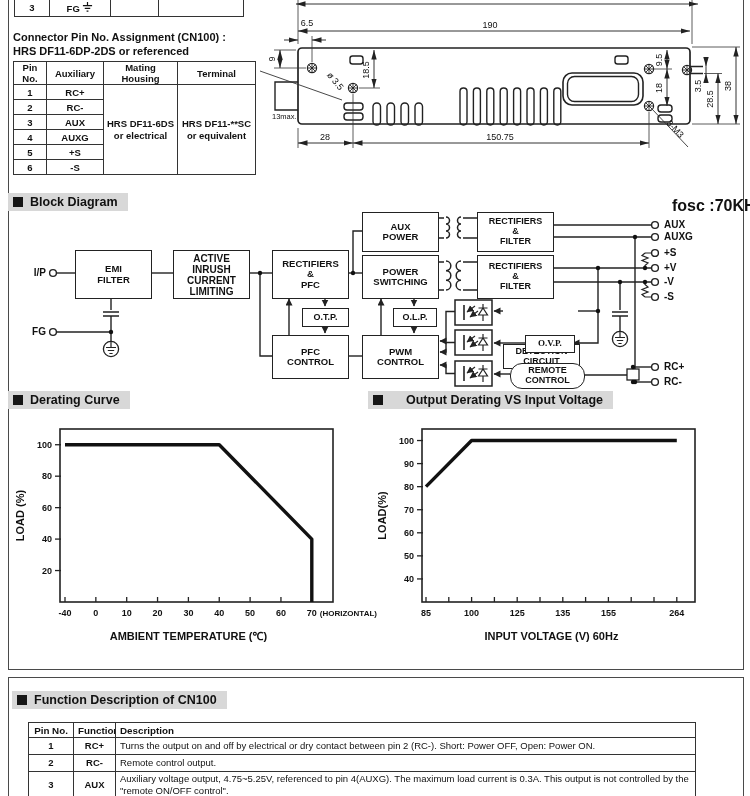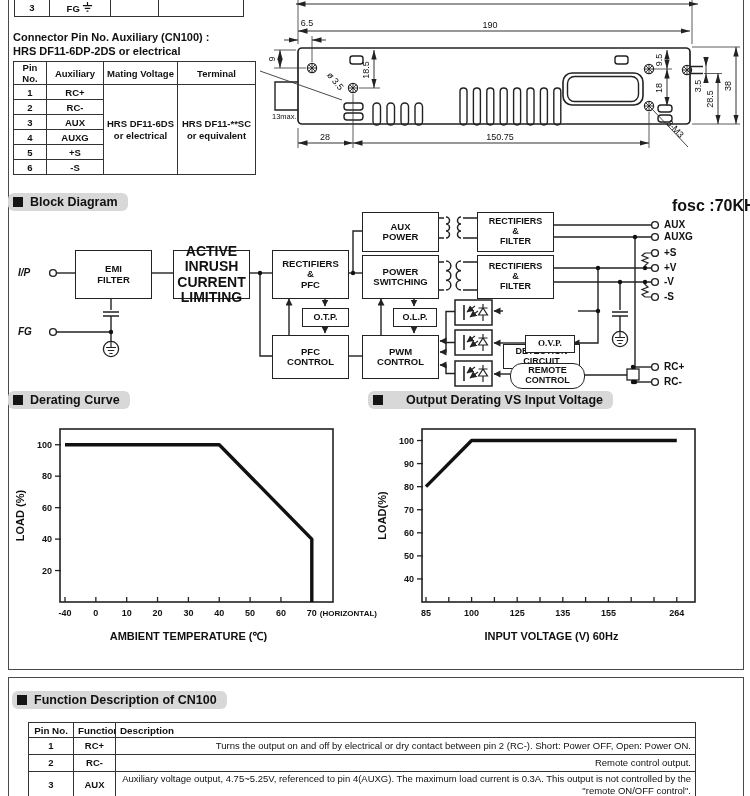--- a/index.html
+++ b/index.html
@@ -3,40 +3,40 @@
 <meta charset="utf-8">
 <style>
   html,body{margin:0;padding:0;background:#fff;}
   #page{position:relative;width:750px;height:796px;overflow:hidden;background:#ffffff;
         font-family:"Liberation Sans",sans-serif;color:#111;}
   .abs{position:absolute;}
   
   .obox{position:absolute;border:1.5px solid #4a4a4a;background:transparent;}
   
   .sechdr{position:absolute;display:flex;align-items:center;background:#d8d8d8;
-          padding:2px 10px 2px 5px;font-weight:bold;font-size:12.5px;color:#111;white-space:nowrap;border-radius:6px;}
+          padding:2px 10px 2px 5px;font-weight:bold;font-size:12.5px;color:#111;white-space:nowrap;}
   .sechdr .sq{display:inline-block;width:10px;height:10px;background:#151515;margin-right:7px;}
   
   table{border-collapse:collapse;table-layout:fixed;}
-  .ctab td,.ctab th,.ftab td,.ftab th,.frag td{border:1.2px solid #333;overflow:hidden;text-align:right;}
+  .ctab td,.ctab th,.ftab td,.ftab th,.frag td{border:1.2px solid #333;overflow:hidden;}
   .ctab th{font-size:9.5px;font-weight:bold;height:15px;text-align:center;padding:0 1px;}
   .ctab td{font-size:9.5px;font-weight:bold;height:14px;text-align:center;padding:0 1px;}
   .pre{white-space:pre-line;line-height:1.25;}
   .frag td{font-size:9.5px;font-weight:bold;height:15px;text-align:center;}
   .ftab th{font-size:9.8px;font-weight:bold;height:14px;text-align:left;padding:0 4px;}
   .ftab td{font-size:9.5px;height:14px;padding:1px 4px;line-height:1.25;}
   .ftab td.c{text-align:center;font-weight:bold;}
   
   .bbox{position:absolute;border:1.6px solid #222;background:#fff;display:flex;align-items:center;
         justify-content:center;text-align:center;font-weight:bold;font-size:9.5px;line-height:1.1;
         white-space:pre-line;color:#111;}
-  .f85{font-size:14px;}
+  .f85{font-size:10px;}
   .f9{font-size:9px;}
   .tlabel{position:absolute;font-weight:bold;font-size:10px;white-space:nowrap;color:#111;}
-  .tright{width:28px;font-style:italic;}
+  .tright{text-align:right;width:28px;}
   
   svg text.dt{font-family:"Liberation Sans",sans-serif;font-size:9px;fill:#111;}
   svg text.dts{font-family:"Liberation Sans",sans-serif;font-size:7.5px;fill:#111;}
   svg text.tick{font-family:"Liberation Sans",sans-serif;font-size:9px;font-weight:bold;fill:#111;}
   svg text.axl{font-family:"Liberation Sans",sans-serif;font-size:11px;font-weight:bold;fill:#111;}
   .title1{position:absolute;font-size:11px;font-weight:bold;white-space:nowrap;}
 </style>
 </head>
 <body>
 
@@ -60,34 +60,34 @@
         <svg width="11" height="11" viewBox="0 0 12 12" style="vertical-align:-1px">
           <path d="M6,0 V4 M1,4 H11 M3,7 H9 M5,10 H7" stroke="#111" stroke-width="1.3" fill="none"></path>
         </svg>
       </td>
       <td></td>
       <td></td>
     </tr>
   </tbody>
     </table>
 
-  <div class="title1" style="left:13px;top:31px;">Connector Pin No. Auxiliary (CN100) :</div>
-  <div class="title1" style="left:13px;top:45px;">HRS DF11-6DP-2DS or electrical</div>
+  <div class="title1" style="left:13px;top:31px;">Connector Pin No. Assignment (CN100) :</div>
+  <div class="title1" style="left:13px;top:45px;">HRS DF11-6DP-2DS or referenced</div>
   <table class="ctab abs" style="left:13px;top:61px;width:242px;">
     <colgroup>
         <col style="width:33px">
         <col style="width:57px">
         <col style="width:74px">
         <col style="width:78px">
       </colgroup>
     <tbody>
         <tr>
       <th>Pin No.</th>
       <th>Auxiliary</th>
-      <th>Mating Voltage</th>
+      <th>Mating Housing</th>
       <th>Terminal</th>
     </tr>
     <tr>
       <td>1</td>
       <td>RC+</td>
       <td rowspan="6" class="pre">HRS DF11-6DS
 or electrical</td>
       <td rowspan="6" class="pre">HRS DF11-**SC
 or equivalent</td>
     </tr>

